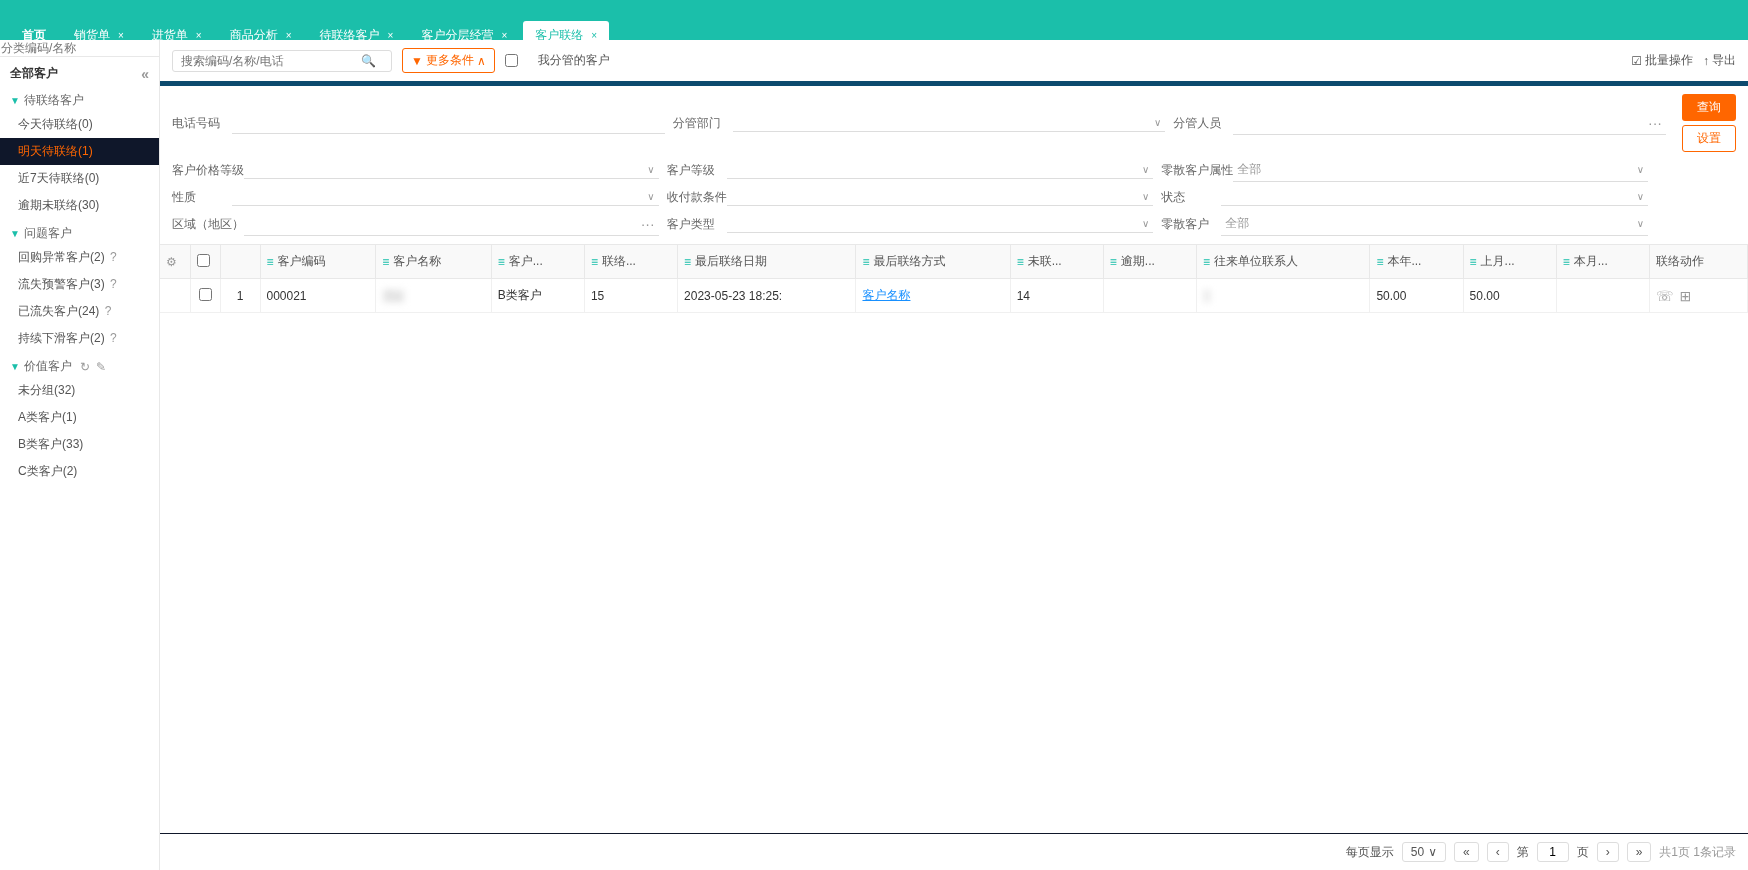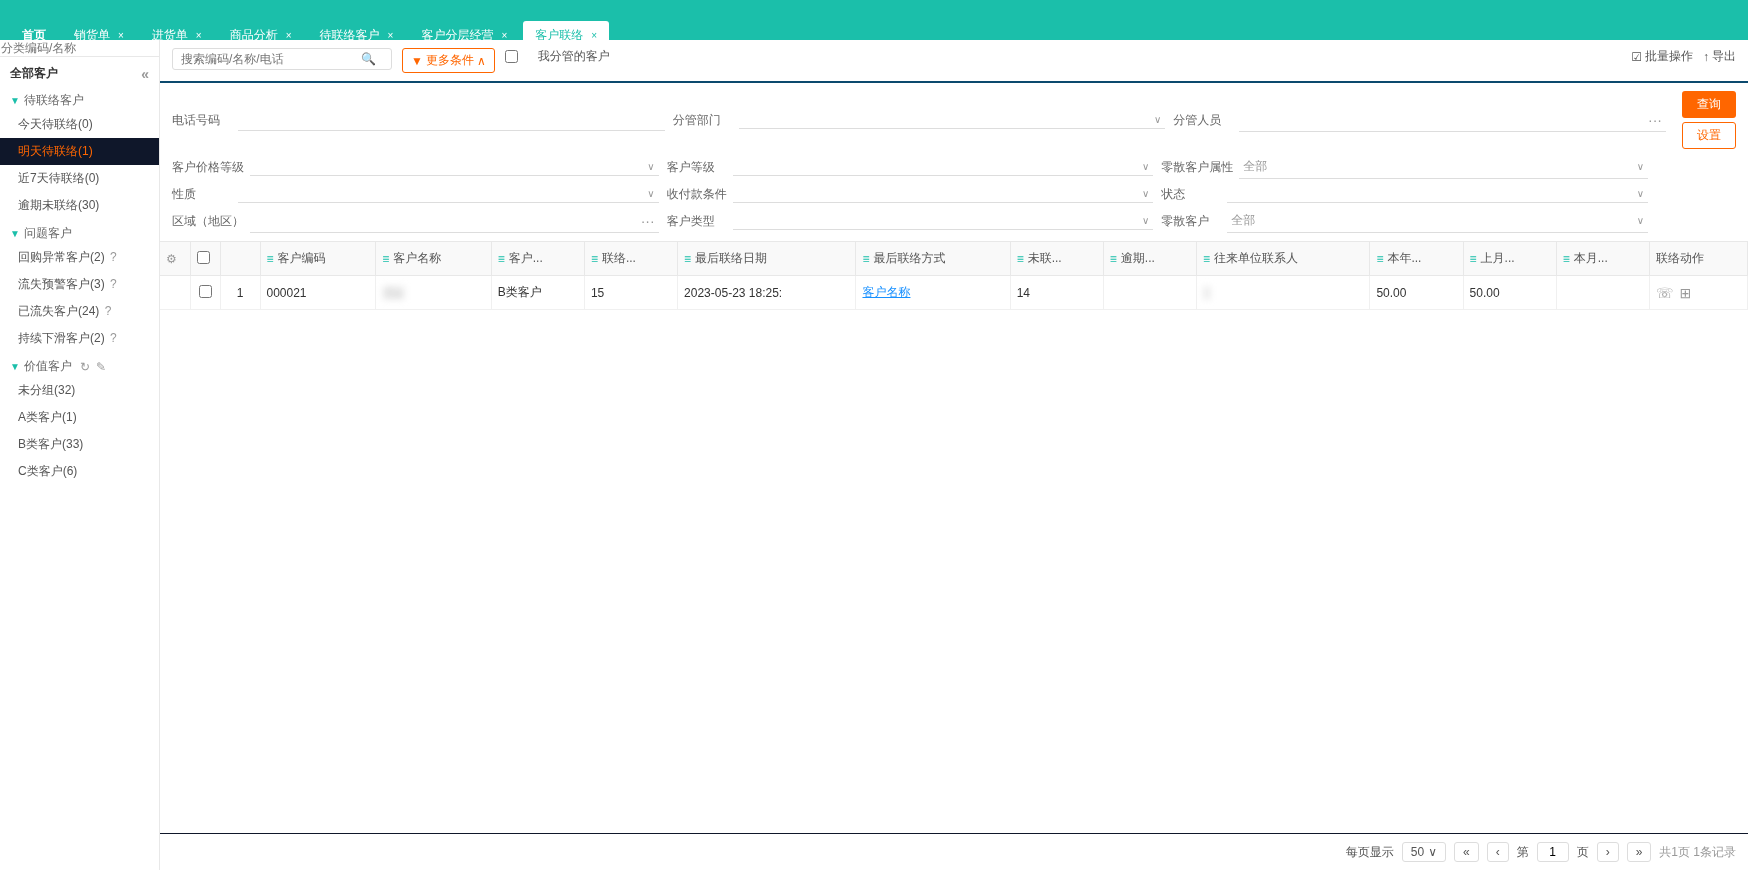--- a/index.html
+++ b/index.html
@@ -91,23 +91,23 @@
       display: flex;
       flex-direction: column;
       overflow: hidden;
     }
 
     
     .search-bar {
       background: #fff;
       padding: 8px 12px;
       display: flex;
-      align-items: flex-start;
+      align-items: center;
       gap: 10px;
-      border-bottom: 2px solid #0c4a6e;
+      border-bottom: 5px solid #0c4a6e;
     }
     .search-input-wrap {
       display: flex;
       align-items: center;
       border: 1px solid #ddd;
       border-radius: 3px;
       padding: 3px 8px;
       width: 220px;
     }
     .search-input-wrap input {
@@ -159,21 +159,21 @@
       display: flex;
       align-items: center;
       gap: 8px;
       margin-bottom: 6px;
     }
     .filter-row:last-child { margin-bottom: 0; }
     .filter-item {
       display: flex;
       align-items: center;
       flex: 1;
-      gap: 6px;
+      gap: 0;
     }
     .filter-label {
       color: #666;
       white-space: nowrap;
       min-width: 60px;
     }
     .filter-select {
       flex: 1;
       display: flex;
       align-items: center;
@@ -368,21 +368,21 @@
 
     <div class="sidebar-section-label">
       <span class="triangle">▼</span>
       <span>价值客户</span>
       <span style="margin-left:4px;color:#999;cursor:pointer">↻</span>
       <span style="margin-left:2px;color:#999;cursor:pointer">✎</span>
     </div>
     <div class="sidebar-item">未分组(32)</div>
     <div class="sidebar-item">A类客户(1)</div>
     <div class="sidebar-item">B类客户(33)</div>
-    <div class="sidebar-item">C类客户(6)</div>
+    <div class="sidebar-item">C类客户(2)</div>
   </div>
 
   <div class="content-area">
 
     <div class="search-bar">
       <div class="search-input-wrap">
         <input type="text" placeholder="搜索编码/名称/电话" style="">
         <span class="search-btn-icon">🔍</span>
       </div>
       <div class="filter-btn">

